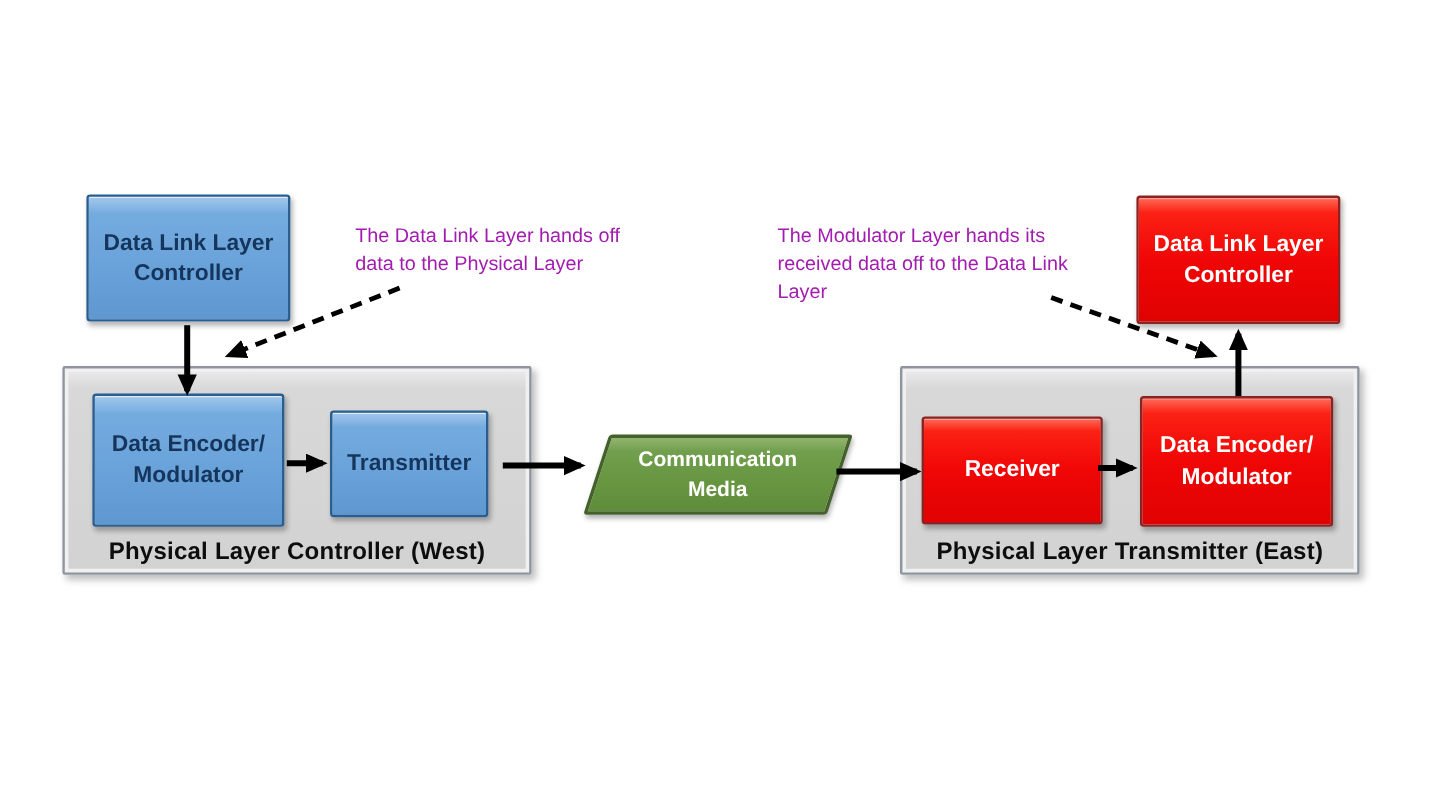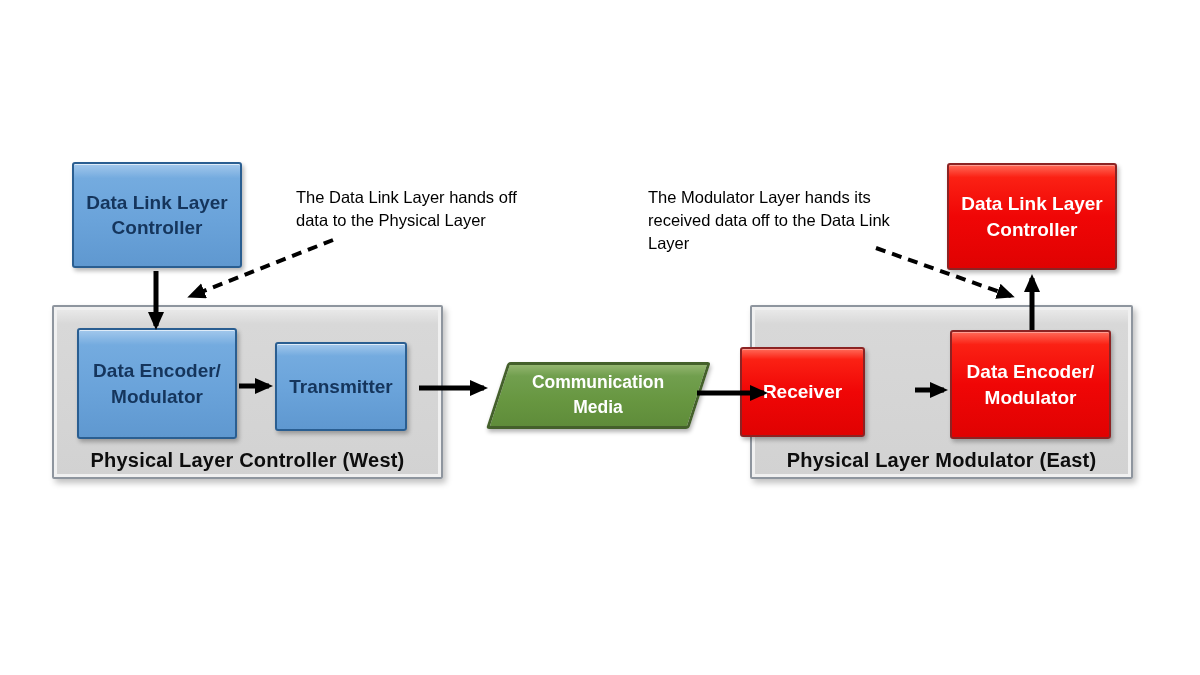--- a/index.html
+++ b/index.html
@@ -40,21 +40,21 @@
     background:linear-gradient(180deg,#93b56f 0%,#719f4e 18%,#679640 60%,#5f8c3a 100%);
     border:3px solid #44602b;border-radius:3px;
     box-shadow:2px 3px 4px rgba(0,0,0,.3);
     display:flex;align-items:center;justify-content:center;
   }
   .parallelogram .inner{
     transform:skewX(18deg);color:#ffffff;font-weight:bold;font-size:17.5px;
     text-align:center;white-space:pre-line;line-height:1.45;
   }
   .annotation{
-    position:absolute;z-index:3;color:#000000;font-size:16.5px;line-height:1.4;
+    position:absolute;z-index:3;color:#a21caf;font-size:16.5px;line-height:1.4;
     white-space:pre-line;text-align:left;font-weight:normal;
   }
   #arrow-layer{position:absolute;left:0;top:0;z-index:4;pointer-events:none;}
 </style>
 </head>
 <body>
 
 <div id="canvas">
 
   <div class="node blue" style="left:72px;top:162px;width:170px;height:106px;">Data Link Layer
@@ -70,24 +70,24 @@
   <div class="node blue" style="left:77px;top:328px;width:160px;height:111px;">Data Encoder/
 Modulator</div>
   <div class="node blue" style="left:275px;top:342px;width:132px;height:89px;">Transmitter</div>
 
   <div class="parallelogram" style="left:486px;top:362px;width:203px;height:67px;">
     <div class="inner">Communication
 Media</div>
   </div>
 
   <div class="container-gray" style="left:750px;top:305px;width:383px;height:174px;">
-    <div class="container-label">Physical Layer Modulator (East)</div>
+    <div class="container-label">Physical Layer Transmitter (East)</div>
   </div>
 
-  <div class="node red" style="left:740px;top:347px;width:125px;height:90px;">Receiver</div>
+  <div class="node red" style="left:768px;top:347px;width:151px;height:90px;">Receiver</div>
   <div class="node red" style="left:950px;top:330px;width:161px;height:109px;">Data Encoder/
 Modulator</div>
 
   <div class="node red" style="left:947px;top:163px;width:170px;height:107px;">Data Link Layer
 Controller</div>
 
   <div class="annotation" style="left:648px;top:186px;width:275px;">The Modulator Layer hands its
 received data off to the Data Link
 Layer</div>
 

